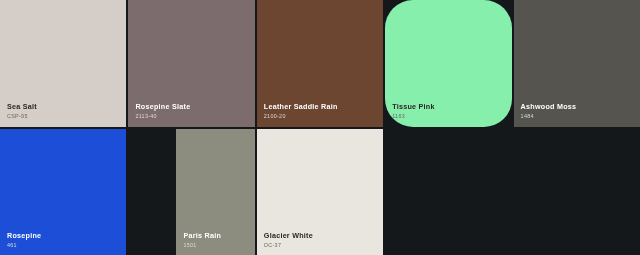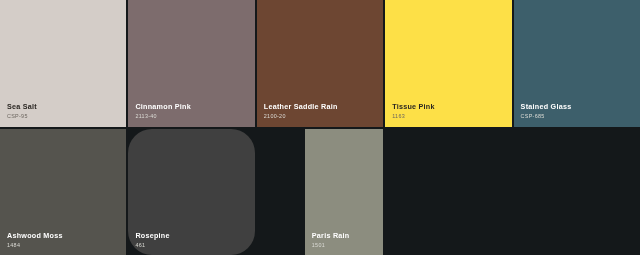--- a/index.html
+++ b/index.html
@@ -68,62 +68,62 @@
 
   <div class="swatch ink-dark" style="background-color: rgb(212, 205, 200);">
     <div class="swatch-label">
       <span class="swatch-name">Sea Salt</span>
       <span class="swatch-code">CSP-95</span>
     </div>
   </div>
 
   <div class="swatch ink-light" style="background-color: rgb(125, 108, 109);">
     <div class="swatch-label">
-      <span class="swatch-name">Cinnamon Pink</span>
+      <span class="swatch-name">Rosepine Slate</span>
       <span class="swatch-code">2113-40</span>
     </div>
   </div>
 
   <div class="swatch ink-light" style="background-color: rgb(109, 70, 50);">
     <div class="swatch-label">
       <span class="swatch-name">Leather Saddle Rain</span>
       <span class="swatch-code">2100-20</span>
     </div>
   </div>
 
 
-  <div class="swatch ink-dark" style="background-color: #fde047;">
+  <div class="swatch ink-dark" style="background-color: #86efac; border-radius: 28px;">
     <div class="swatch-label">
       <span class="swatch-name">Tissue Pink</span>
       <span class="swatch-code">1163</span>
     </div>
   </div>
 
-  <div class="swatch ink-light" style="background-color: rgb(61, 95, 107);">
-    <div class="swatch-label">
-      <span class="swatch-name">Stained Glass</span>
-      <span class="swatch-code">CSP-685</span>
-    </div>
-  </div>
 
   <div class="swatch ink-light" style="background-color: rgb(85, 84, 78); padding-left: 48px;">
     <div class="swatch-label">
       <span class="swatch-name">Ashwood Moss</span>
       <span class="swatch-code">1484</span>
     </div>
   </div>
 
-  <div class="swatch ink-light" style="background-color: #404040; border-radius: 24px;">
+  <div class="swatch ink-light" style="background-color: #1d4ed8;">
     <div class="swatch-label">
       <span class="swatch-name">Rosepine</span>
       <span class="swatch-code">461</span>
     </div>
   </div>
 
   <div class="swatch ink-light" style="background-color: rgb(140, 141, 127); margin-left: 48px;">
     <div class="swatch-label">
       <span class="swatch-name">Paris Rain</span>
       <span class="swatch-code">1501</span>
     </div>
   </div>
 
+  <div class="swatch ink-dark" style="background-color: rgb(232, 230, 223);">
+    <div class="swatch-label">
+      <span class="swatch-name">Glacier White</span>
+      <span class="swatch-code">OC-37</span>
+    </div>
+  </div>
 
 </div>
 
 </body></html>

